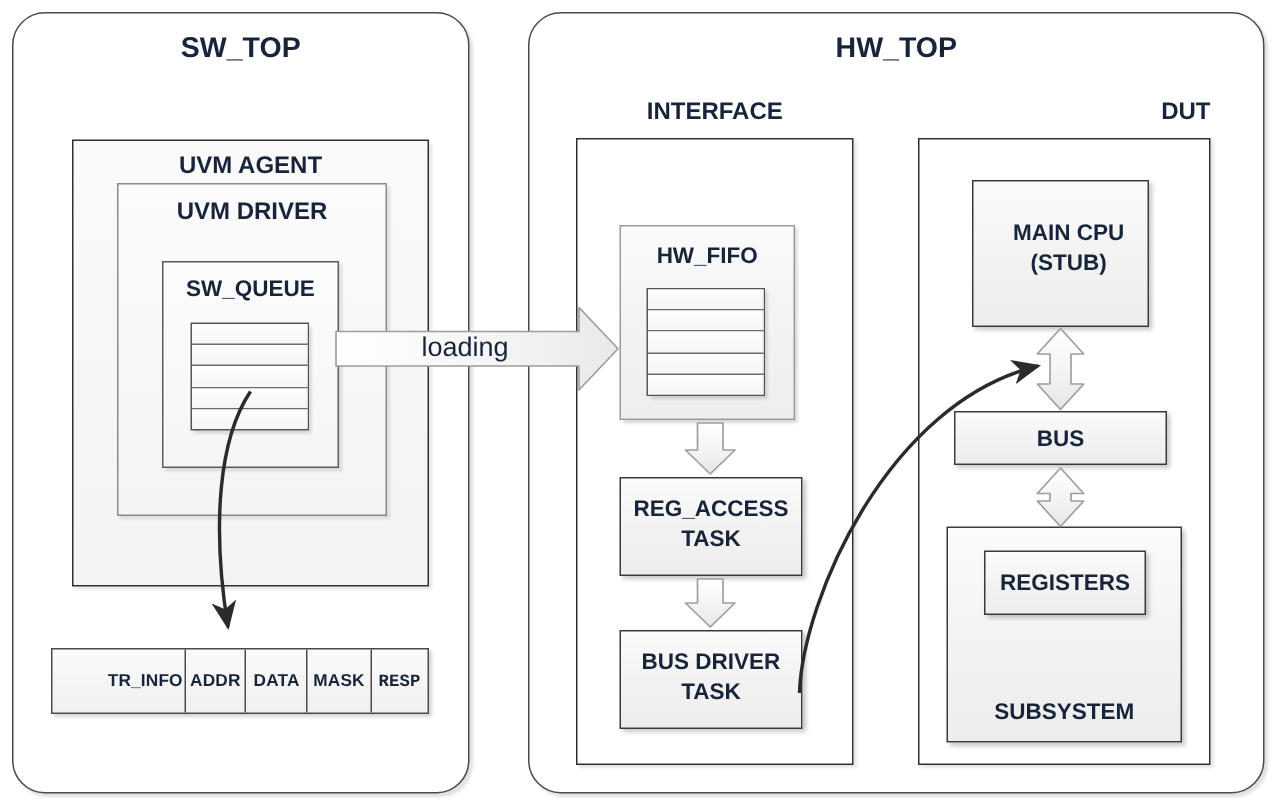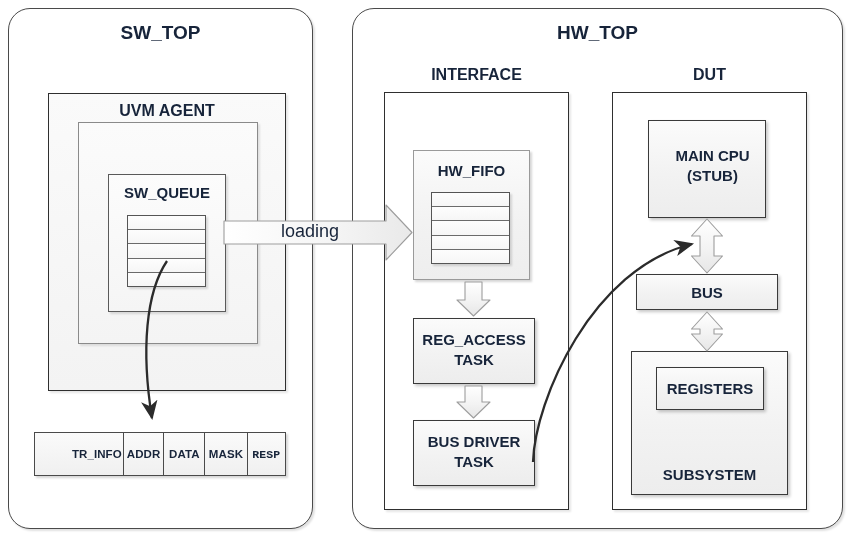--- a/index.html
+++ b/index.html
@@ -123,20 +123,21 @@
 
 <div id="canvas">
 
   <div class="box top-container" style="left:8px; top:8px; width:305px; height:521px;"></div>
   <div class="lbl title-top lbl-center" style="left:8px; width:305px; top:22px;">SW_TOP</div>
 
   <div class="box plain-container" style="left:48px; top:93px; width:238px; height:298px; background:linear-gradient(180deg,#fafafa,#f3f3f3); border-color:#2f2f2f;"></div>
   <div class="lbl title-sub lbl-center" style="left:48px; width:238px; top:102px;">UVM AGENT</div>
 
   <div class="box" style="left:78px; top:122px; width:180px; height:222px; border:1px solid #8a8a8a; background:linear-gradient(180deg,#fbfbfb,#f4f4f4); box-shadow:2px 2px 2px rgba(0,0,0,0.10);"></div>
+  <div class="lbl title-sub lbl-center" style="left:78px; width:180px; top:133px;">UVM DRIVER</div>
 
   <div class="box" style="left:108px; top:174px; width:118px; height:138px; border:1px solid #5a5a5a; background:linear-gradient(180deg,#fcfcfc,#f5f5f5); box-shadow:2px 2px 2px rgba(0,0,0,0.12);"></div>
   <div class="lbl lbl-box lbl-center" style="left:108px; width:118px; top:185px;">SW_QUEUE</div>
   <div class="queue" style="left:127px; top:215px; width:79px; height:72px;">
     <div class="qrow"></div>
     <div class="qrow"></div>
     <div class="qrow"></div>
     <div class="qrow"></div>
     <div class="qrow"></div>
   </div>
@@ -171,21 +172,21 @@
     <div>TASK</div>
   </div>
 
   <div class="box shaded-dark-border" style="left:413px; top:420px; width:122px; height:66px;"></div>
   <div class="box-text two-line" style="left:413px; width:122px; top:432px;">
     <div>BUS DRIVER</div>
     <div>TASK</div>
   </div>
 
   <div class="box plain-container" style="left:612px; top:92px; width:195px; height:418px;"></div>
-  <div class="lbl title-sub lbl-center" style="left:612px; width:195px; top:66px;">DUT</div>
+  <div class="lbl title-sub lbl-center" style="left:612px; width:195px; top:66px;text-align:right;">DUT</div>
 
   <div class="box shaded-dark-border" style="left:648px; top:120px; width:118px; height:98px;"></div>
   <div class="box-text two-line" style="left:648px; width:129px; top:146px;">
     <div>MAIN CPU</div>
     <div>(STUB)</div>
   </div>
 
   <div class="box shaded-dark-border" style="left:636px; top:274px; width:142px; height:36px;"></div>
   <div class="box-text" style="left:636px; width:142px; top:283px;">BUS</div>
 

